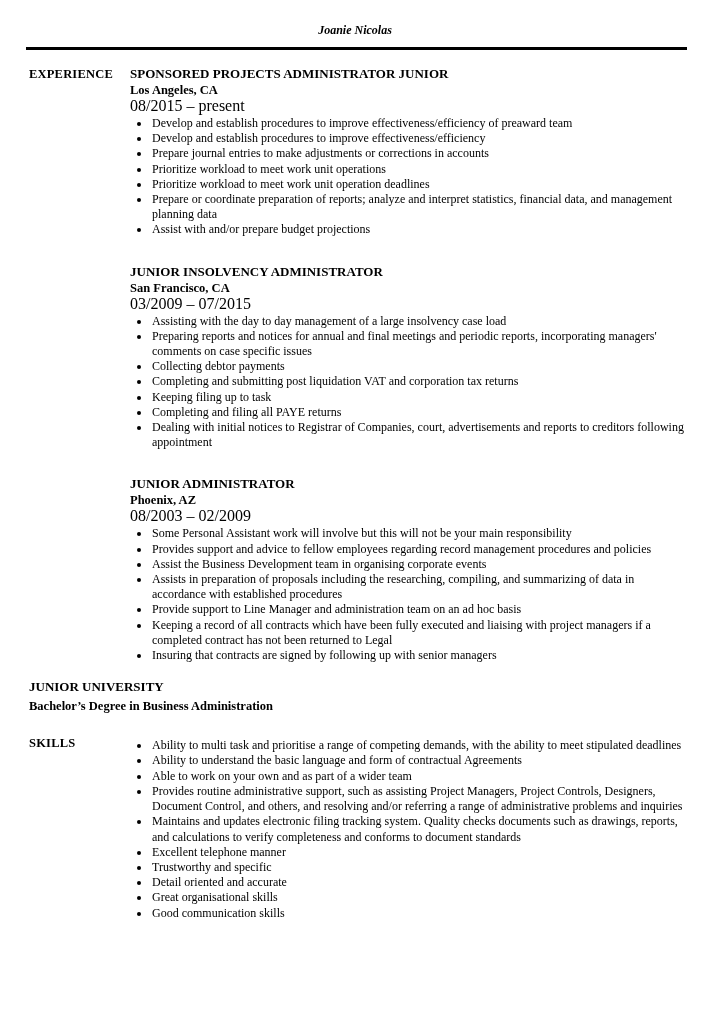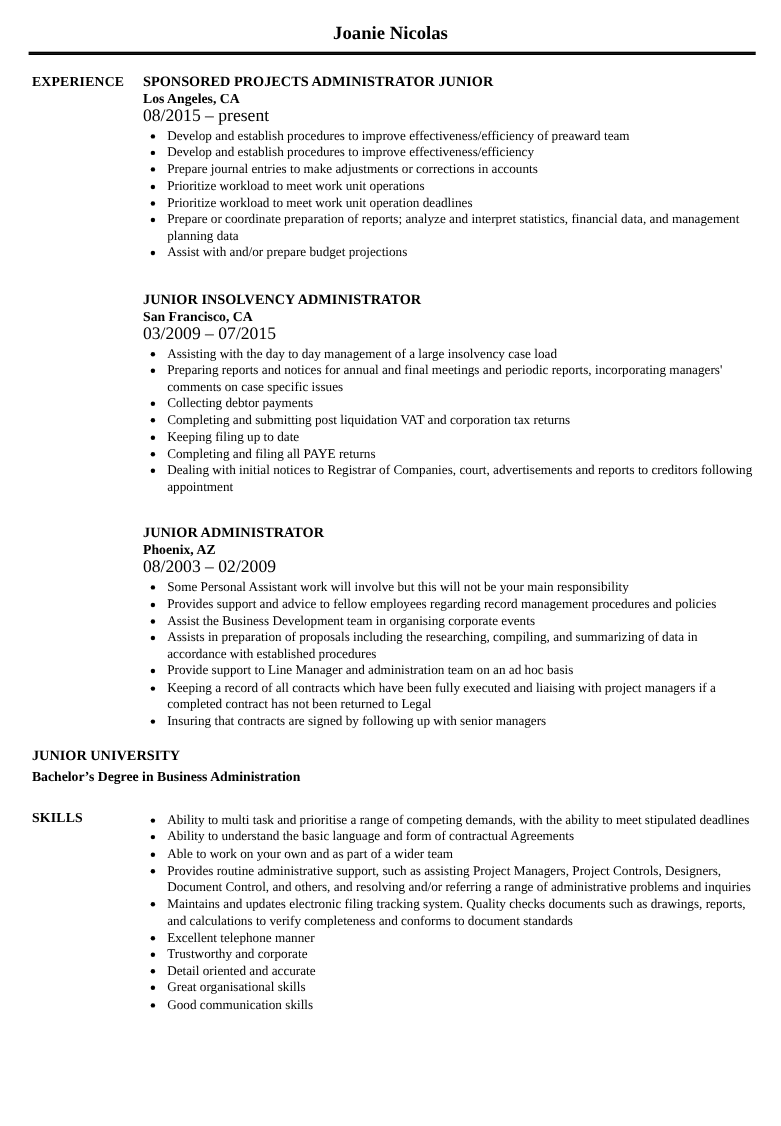--- a/index.html
+++ b/index.html
@@ -9,23 +9,24 @@
     width: 710px;
     height: 1024px;
     margin: 0 auto;
     background: #ffffff;
     color: #000000;
     font-family: "Liberation Serif", "DejaVu Serif", serif;
     overflow: hidden;
   }
   .header { text-align: center; padding-top: 20px; }
   .name {
-    font-size: 17px;
+    font-size: 12px;
     font-weight: 700;
     line-height: 20px;
+    font-style: italic;
   }
   .contact {
     font-size: 13.5px;
     font-weight: 700;
     margin-top: 9px;
     line-height: 16px;
   }
   .rule {
     margin: 7px 23px 0 26px;
     height: 3px;
@@ -115,21 +116,21 @@
     </div>
         <div class="job">
       <div class="job-title">JUNIOR INSOLVENCY ADMINISTRATOR</div>
       <div class="job-location">San Francisco, CA</div>
       <div class="job-dates">03/2009 – 07/2015</div>
       <ul class="bullets">
             <li>Assisting with the day to day management of a large insolvency case load</li>
             <li>Preparing reports and notices for annual and final meetings and periodic reports, incorporating managers' comments on case specific issues</li>
             <li>Collecting debtor payments</li>
             <li>Completing and submitting post liquidation VAT and corporation tax returns</li>
-            <li>Keeping filing up to date</li>
+            <li>Keeping filing up to task</li>
             <li>Completing and filing all PAYE returns</li>
             <li>Dealing with initial notices to Registrar of Companies, court, advertisements and reports to creditors following appointment</li>
           </ul>
     </div>
         <div class="job">
       <div class="job-title">JUNIOR ADMINISTRATOR</div>
       <div class="job-location">Phoenix, AZ</div>
       <div class="job-dates">08/2003 – 02/2009</div>
       <ul class="bullets">
             <li>Some Personal Assistant work will involve but this will not be your main responsibility</li>
@@ -154,21 +155,21 @@
   <div class="section section-skills">
     <div class="section-label">SKILLS</div>
     <div class="section-content">
       <ul class="bullets" id="skills-list">
           <li>Ability to multi task and prioritise a range of competing demands, with the ability to meet stipulated deadlines</li>
           <li>Ability to understand the basic language and form of contractual Agreements</li>
           <li>Able to work on your own and as part of a wider team</li>
           <li>Provides routine administrative support, such as assisting Project Managers, Project Controls, Designers, Document Control, and others, and resolving and/or referring a range of administrative problems and inquiries</li>
           <li>Maintains and updates electronic filing tracking system. Quality checks documents such as drawings, reports, and calculations to verify completeness and conforms to document standards</li>
           <li>Excellent telephone manner</li>
-          <li>Trustworthy and corporate</li>
+          <li>Trustworthy and specific</li>
           <li>Detail oriented and accurate</li>
           <li>Great organisational skills</li>
           <li>Good communication skills</li>
         </ul>
     </div>
   </div>
 
 </div>
 
 </body></html>

